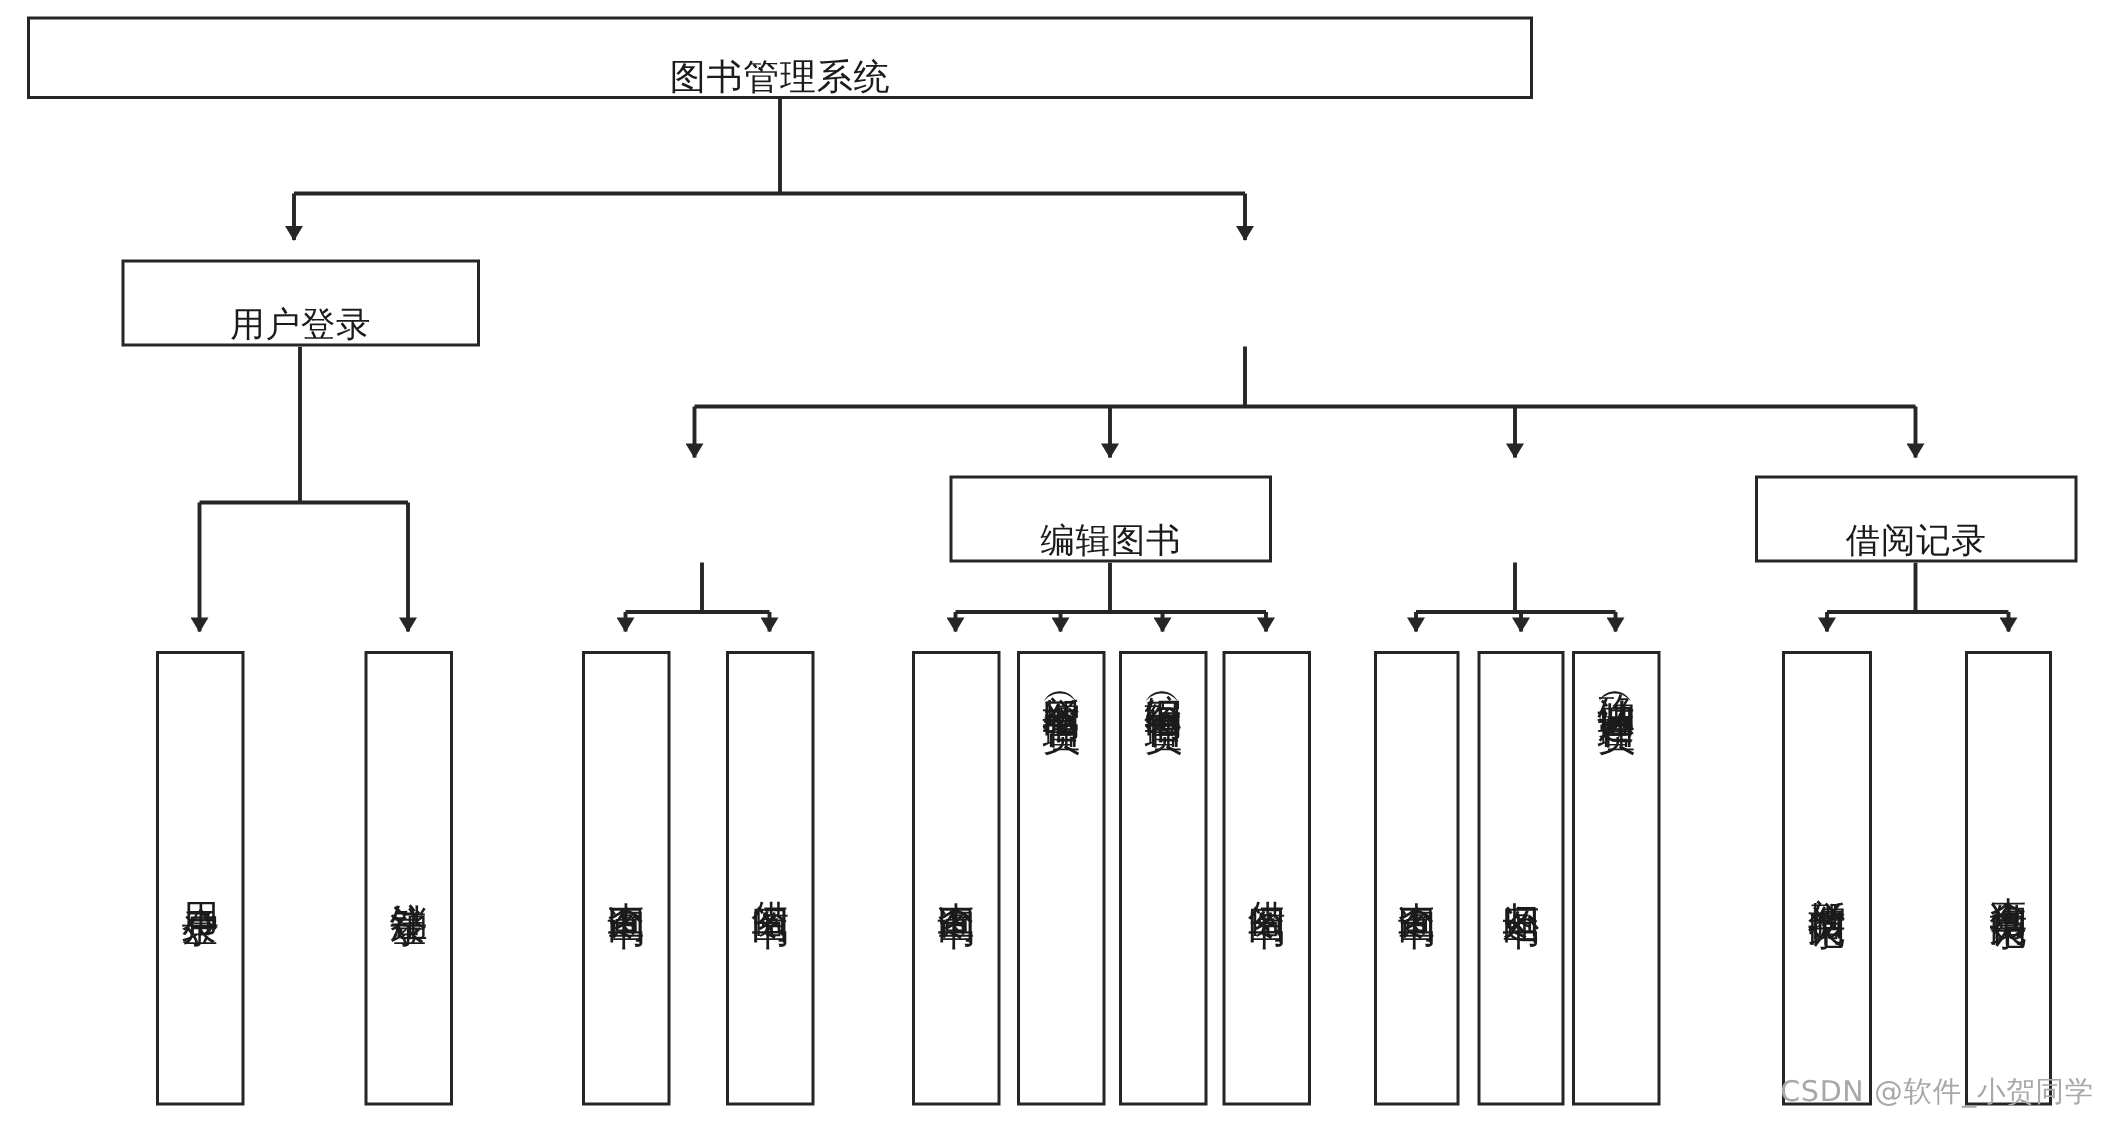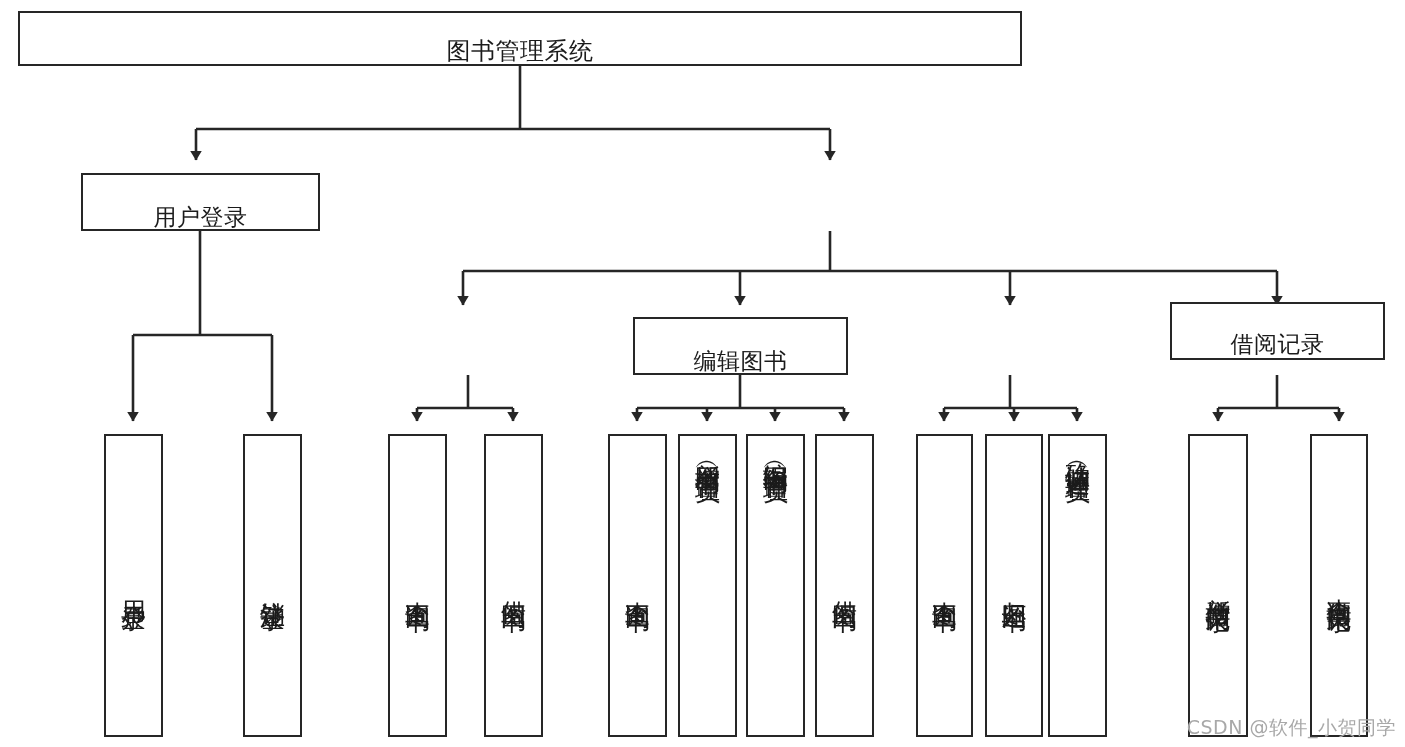--- a/index.html
+++ b/index.html
@@ -131,21 +131,21 @@
     <span class="lbl">图书管理系统</span>
   </div>
 
   <div class="node h-node" style="left:81px; top:173px; width:239px; height:58px;">
     <span class="lbl">用户登录</span>
   </div>
 
   <div class="node h-node" style="left:633px; top:317px; width:215px; height:58px;">
     <span class="lbl">编辑图书</span>
   </div>
-  <div class="node h-node" style="left:1170px; top:302px; width:215px; height:58px;font-family:Liberation Mono, monospace;">
+  <div class="node h-node" style="left:1170px; top:317px; width:215px; height:58px;">
     <span class="lbl">借阅记录</span>
   </div>
 
   <div class="node v-node centered" style="left:104px; top:434px; width:59px; height:303px;">
     <span class="lbl">用户登录</span>
   </div>
   <div class="node v-node centered" style="left:243px; top:434px; width:59px; height:303px;">
     <span class="lbl">注销登录</span>
   </div>
 

